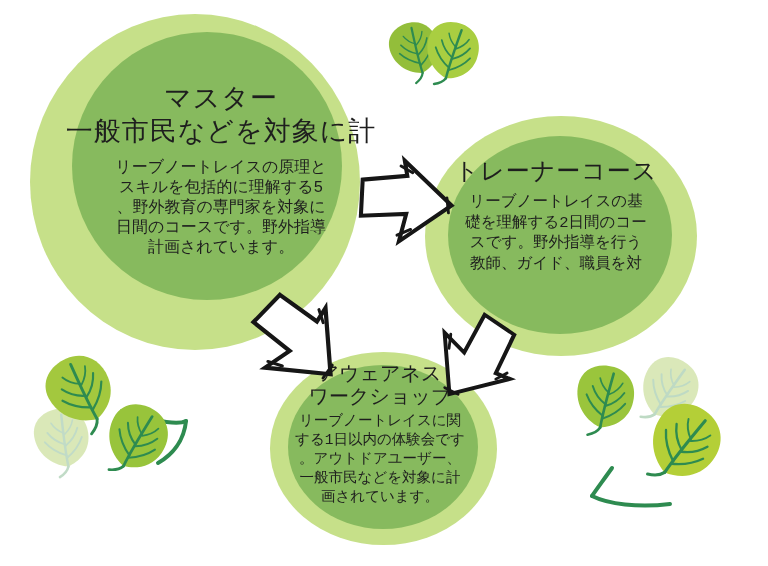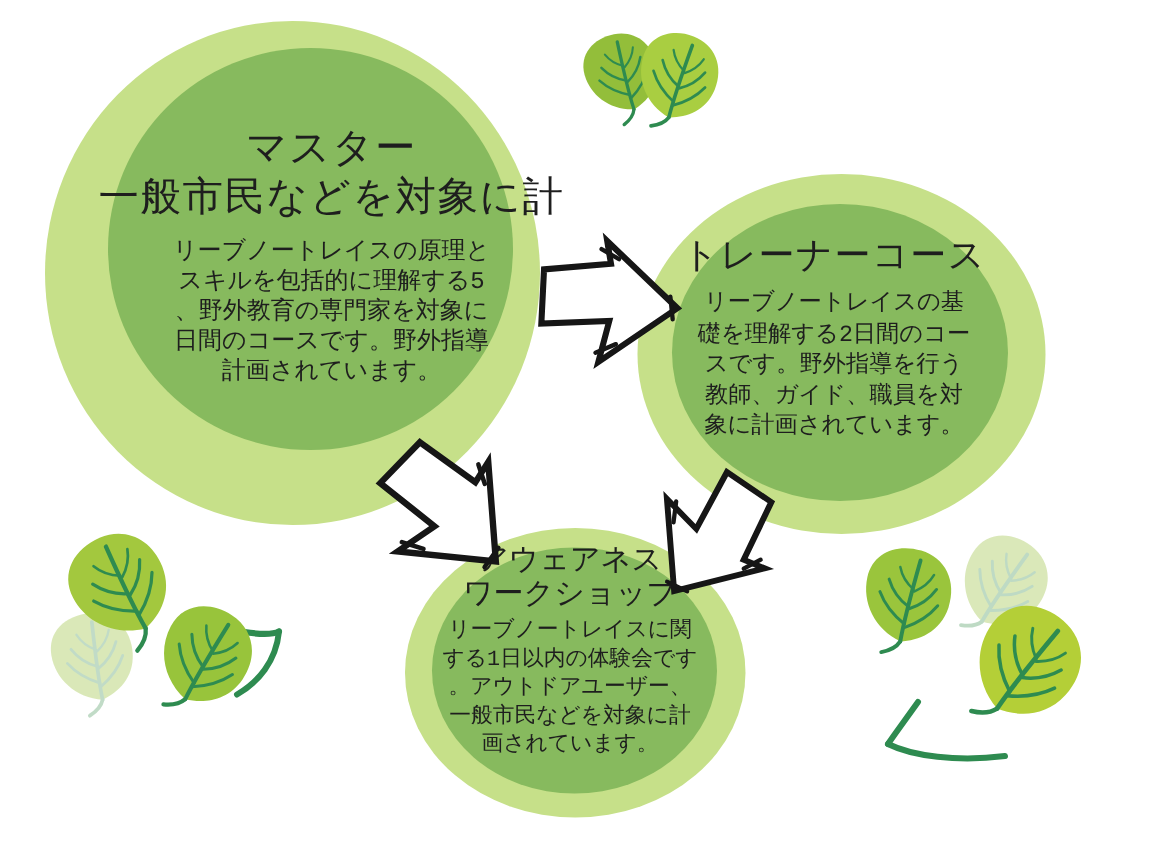--- a/index.html
+++ b/index.html
@@ -78,21 +78,20 @@
   <div class="node-inner" id="node2-inner"></div>
   <div class="node-text" id="node2-text">
     <div class="node-title">
       <div>トレーナーコース</div>
     </div>
     <div class="node-body">
       <div>リーブノートレイスの基</div>
       <div>礎を理解する2日間のコー</div>
       <div>スです。野外指導を行う</div>
       <div>教師、ガイド、職員を対</div>
-      <div>象に計画されています。</div>
     </div>
   </div>
 
   <div class="node-outer" id="node3-outer"></div>
   <div class="node-inner" id="node3-inner"></div>
   <div class="node-text" id="node3-text">
     <div class="node-title">
       <div>アウェアネス</div>
       <div>ワークショップ</div>
     </div>

